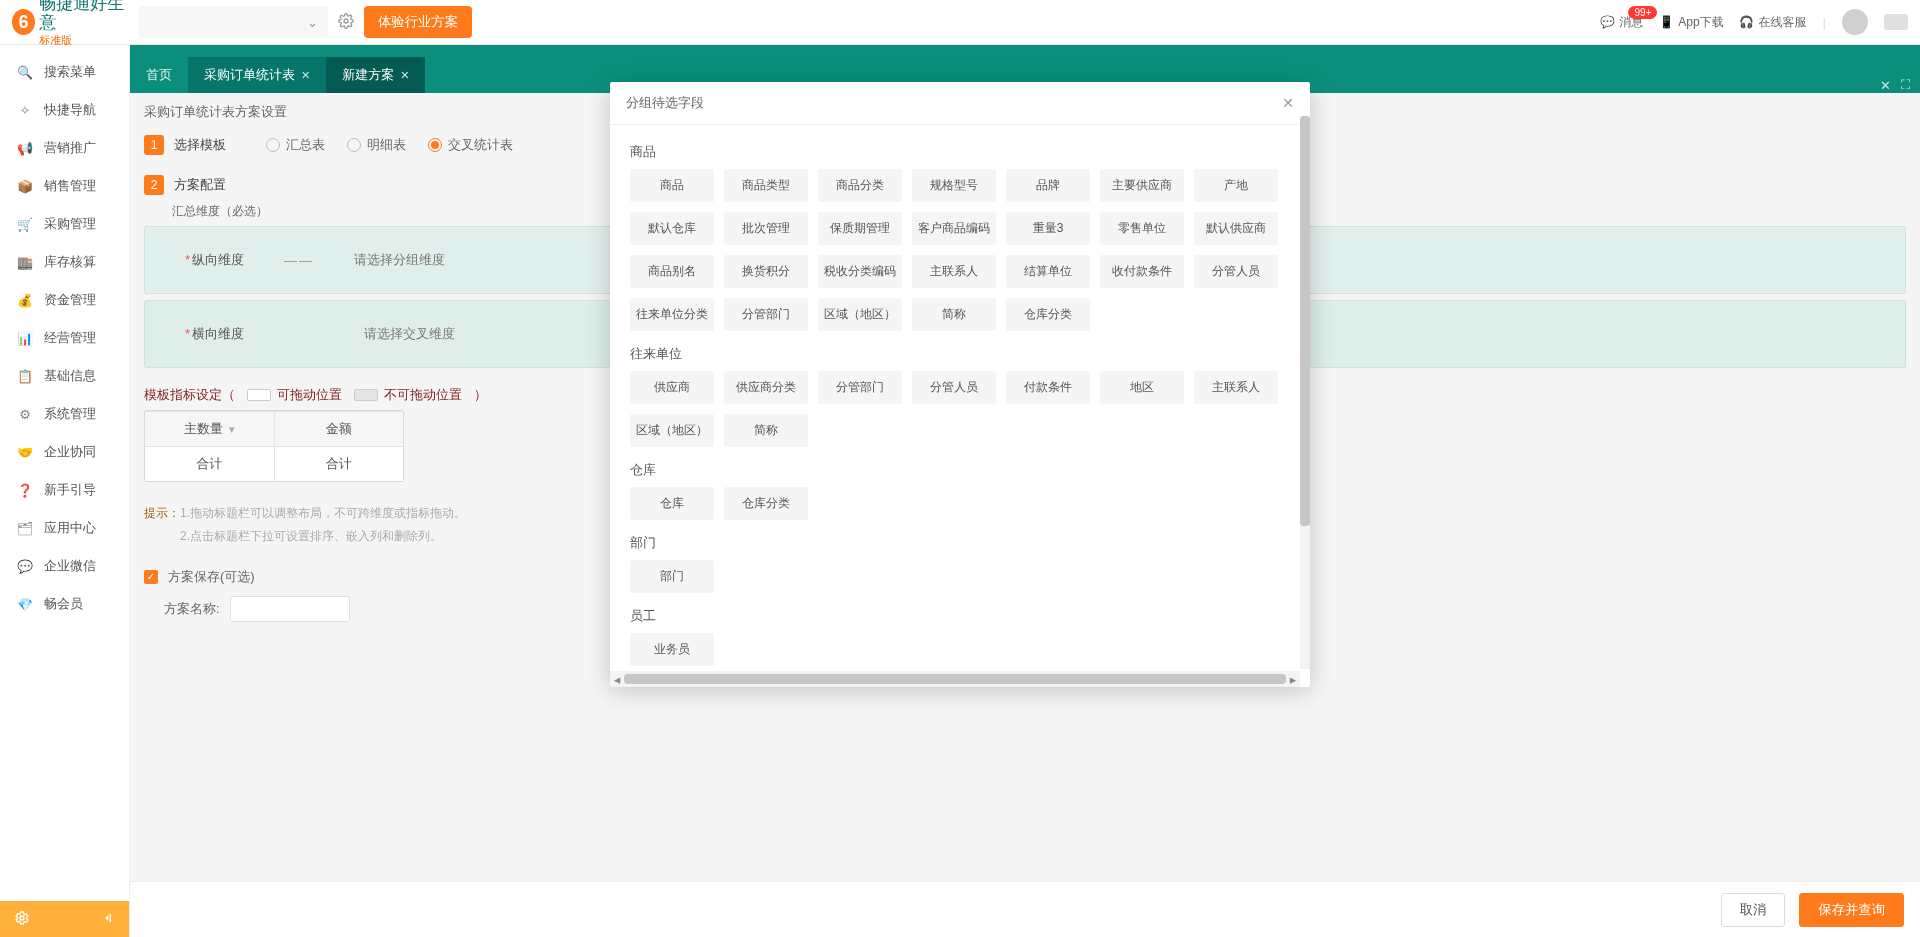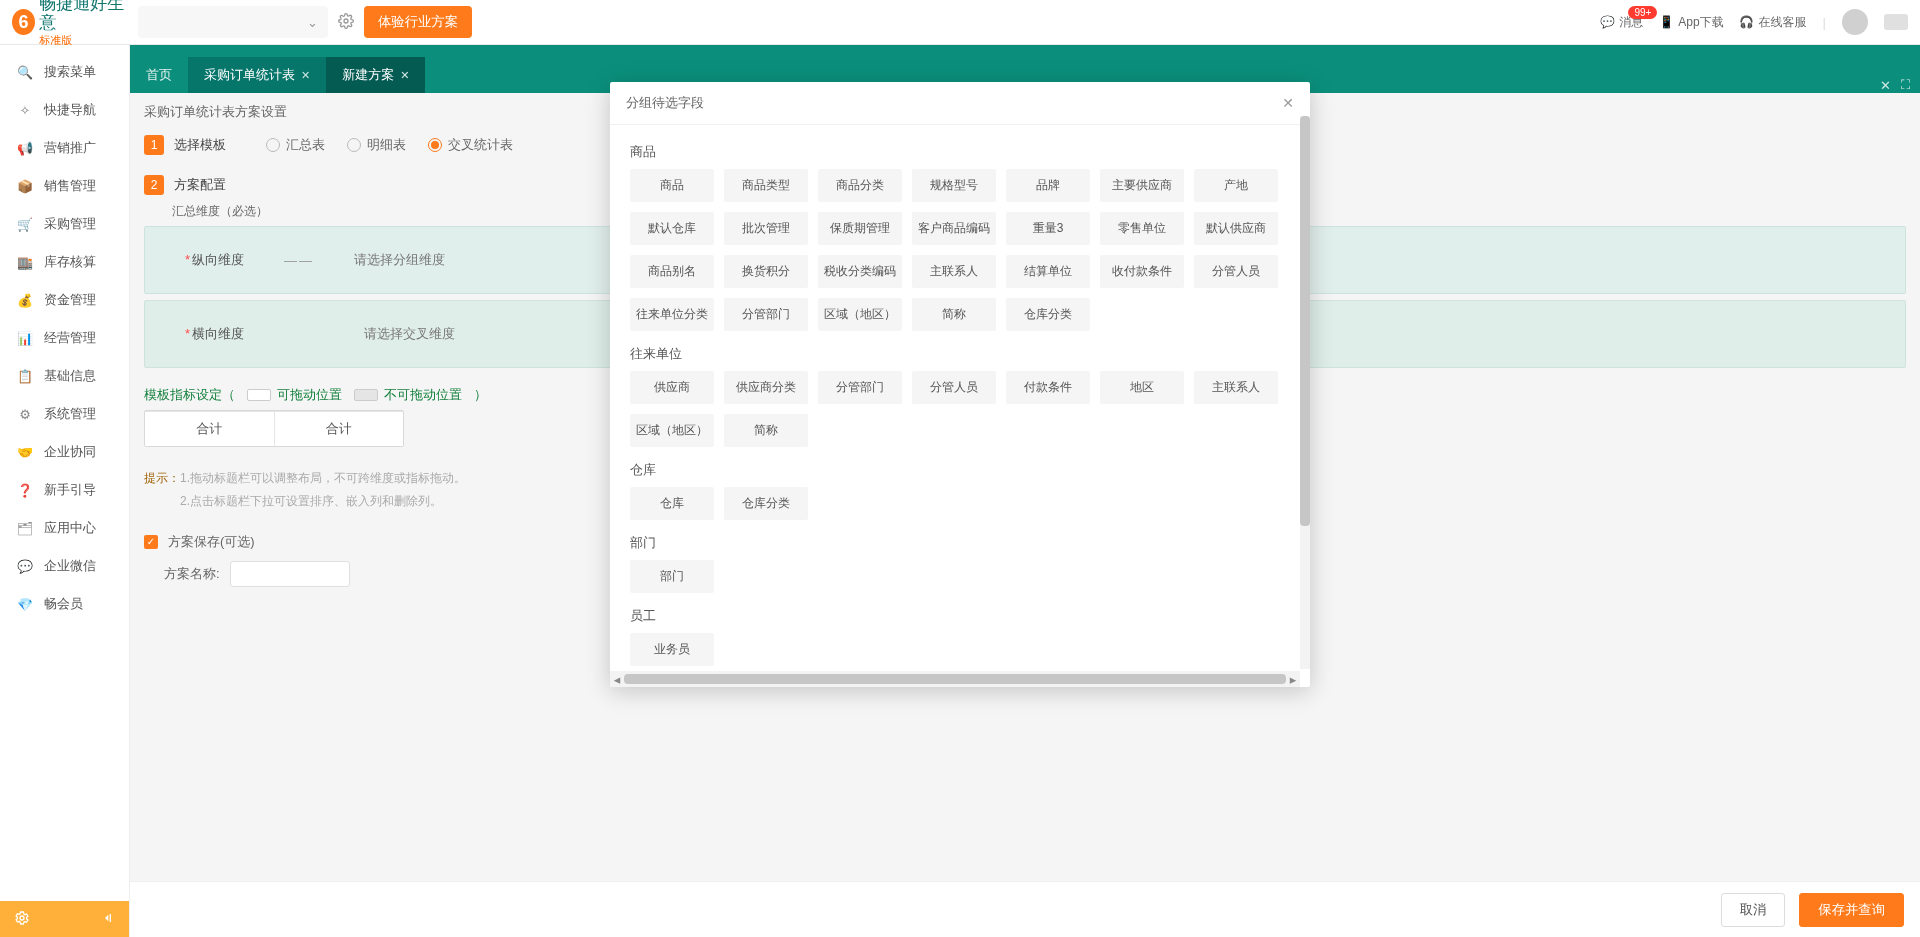--- a/index.html
+++ b/index.html
@@ -52,21 +52,21 @@
 .radio.checked::after { content:""; width: 8px; height: 8px; background: #ff7a1a; border-radius: 50%; position: absolute; inset: 0; margin: auto; }
 
 .section-label { color: #666; margin: 8px 0 6px 28px; font-size: 12px; }
 .dim-box { background: #e1efec; border: 1px solid #cfe3de; margin: 6px 0; border-radius: 2px; padding: 24px 40px; display: flex; align-items: center; gap: 40px; }
 .dim-box.mint2 { background: #dfeee9; }
 .req-star { color: #ff4d4f; margin-right: 2px; }
 .dim-label { color: #555; }
 .dash { color: #999; letter-spacing: 2px; }
 .dim-hint { color: #777; }
 
-.tmpl-setting { margin: 18px 0 6px; color: #15803d; display: flex; align-items: center; gap: 12px; }
+.tmpl-setting { margin: 18px 0 6px; color: #7f1d1d; display: flex; align-items: center; gap: 12px; }
 .drag-leg { display: inline-flex; align-items: center; gap: 6px; }
 .leg-sw { width: 24px; height: 12px; border-radius: 2px; background: #fff; border: 1px solid #ccc;}
 .leg-sw.gray { background: #e5e5e5; }
 
 
 .sample-grid { border: 1px solid #d9d9d9; background: #fff; border-radius: 2px; margin-bottom: 20px; }
 .sample-head { background: #eaf5f2; color: #1f9e8b; padding: 6px 10px; font-weight: 500; font-size: 13px; }
 .sample-row { display: flex; }
 .sample-cell { flex: 1 1 0; border-top: 1px solid #e5e5e5; border-right: 1px solid #e5e5e5; text-align: center; padding: 8px 6px; background: #fff; color: #555; }
 .sample-cell.head { background: #f6f6f6; color: #555; display:flex; align-items:center; justify-content:center; gap:6px;}
@@ -295,20 +295,29 @@
             <span>可拖动位置</span>
           </span>
         <span class="drag-leg">
             <span class="leg-sw gray"></span>
             <span>不可拖动位置</span>
           </span>
         <span>）</span>
       </div>
 
       <div class="sample-grid" style="width:260px">
+        <div class="sample-row">
+          <div class="sample-cell head">
+              <span>主数量</span>
+              <span class="dd-icon">▾</span>
+            </div>
+          <div class="sample-cell head">
+              <span>金额</span>
+            </div>
+        </div>
         <div class="sample-row">
           <div class="sample-cell">合计</div>
           <div class="sample-cell">合计</div>
         </div>
       </div>
 
       <div class="hints">
         <span class="lab">提示：</span><span>1.拖动标题栏可以调整布局，不可跨维度或指标拖动。</span><br>
         <span style="visibility:hidden">提示：</span><span>2.点击标题栏下拉可设置排序、嵌入列和删除列。</span>
       </div>

